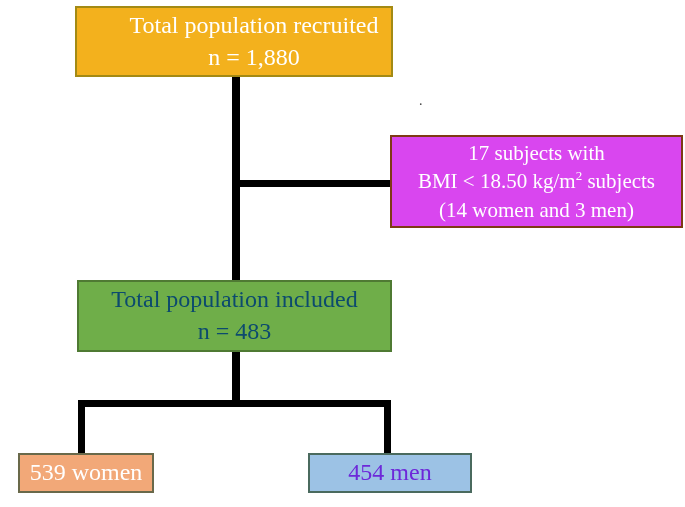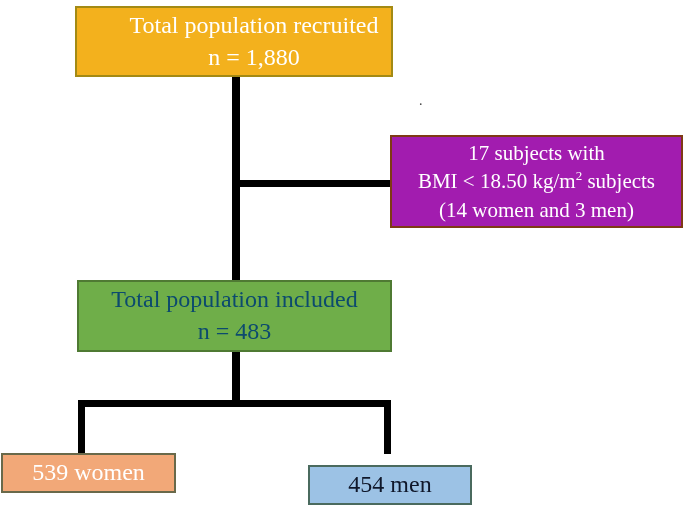--- a/index.html
+++ b/index.html
@@ -36,21 +36,21 @@
   .node-excluded {
     left: 390px; top: 135px; width: 293px; height: 93px;
     font-size: 21px;
     line-height: 1.36;
   }
   .node-included {
     left: 77px; top: 280px; width: 315px; height: 72px;
     font-size: 24px;
   }
   .node-women {
-    left: 1px; top: 453px; width: 175px; height: 40px;
+    left: 18px; top: 453px; width: 136px; height: 40px;
     font-size: 24px;
     justify-content: center;
   }
   .node-men {
     left: 308px; top: 453px; width: 164px; height: 40px;
     font-size: 24px;
   }
   .connector {
     position: absolute;
     background: #000000;
@@ -86,32 +86,32 @@
   <div class="connector conn-left-vertical" style="background: rgb(0, 0, 0);"></div>
   <div class="connector conn-right-vertical" style="background: rgb(0, 0, 0);"></div>
 
   <div class="stray-dot">.</div>
 
   <div class="node node-recruited" style="background: rgb(243, 177, 29); border-color: rgb(163, 138, 20); color: rgb(255, 255, 255);">
     <span class="line">Total population recruited</span>
     <span class="line">n = 1,880</span>
   </div>
 
-  <div class="node node-excluded" style="background: #a21caf; border-color: rgb(126, 58, 21); color: rgb(255, 255, 255);">
+  <div class="node node-excluded" style="background: #d946ef; border-color: rgb(126, 58, 21); color: rgb(255, 255, 255);">
     <span class="line">17 subjects with</span>
     <span class="line"><span>BMI &lt; 18.50 kg/m</span><sup class="sup2">2</sup><span> subjects</span></span>
     <span class="line">(14 women and 3 men)</span>
   </div>
 
   <div class="node node-included" style="background: rgb(111, 174, 73); border-color: rgb(79, 122, 51); color: #0c4a6e;">
     <span class="line">Total population included</span>
     <span class="line">n = 483</span>
   </div>
 
   <div class="node node-women" style="background: rgb(242, 168, 120); border-color: rgb(105, 105, 74); color: rgb(255, 255, 255);">
     <span class="line">539 women</span>
   </div>
 
-  <div class="node node-men" style="background: rgb(156, 194, 229); border-color: rgb(74, 106, 94); color: #0f172a; margin-top: 12px;">
+  <div class="node node-men" style="background: rgb(156, 194, 229); border-color: rgb(74, 106, 94); color: #6d28d9;">
     <span class="line">454 men</span>
   </div>
 
 </div>
 
 </body></html>

